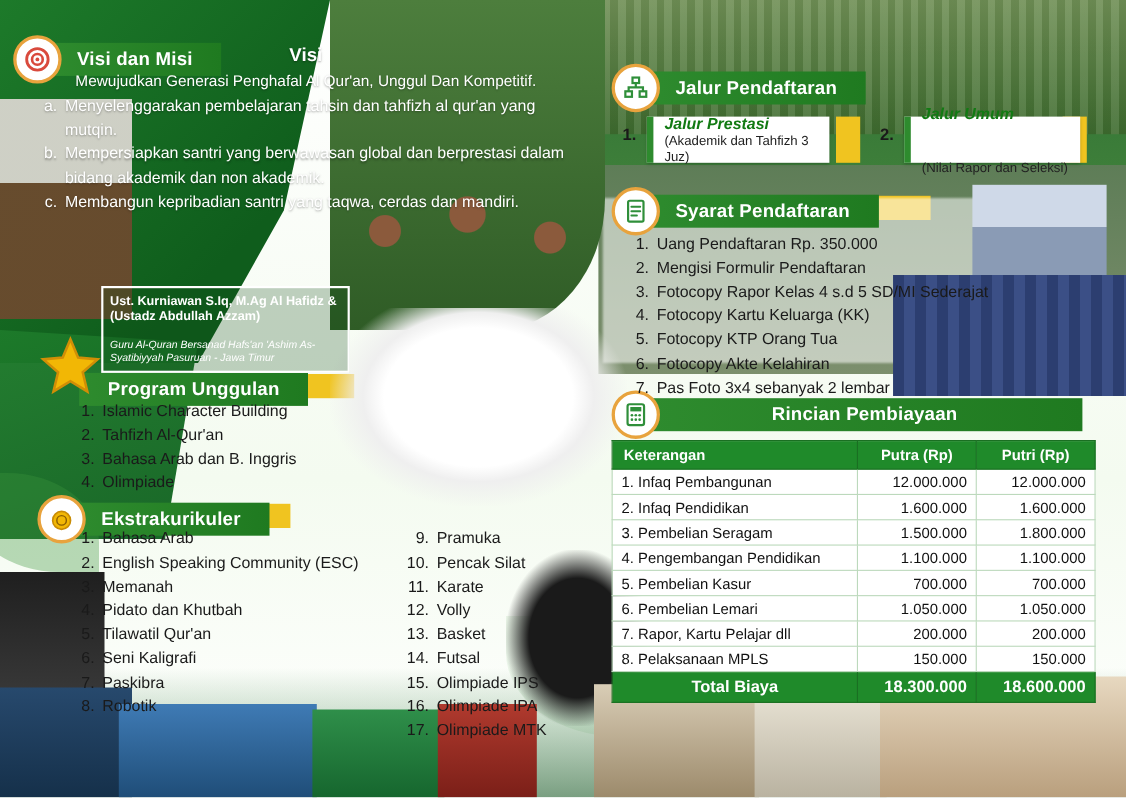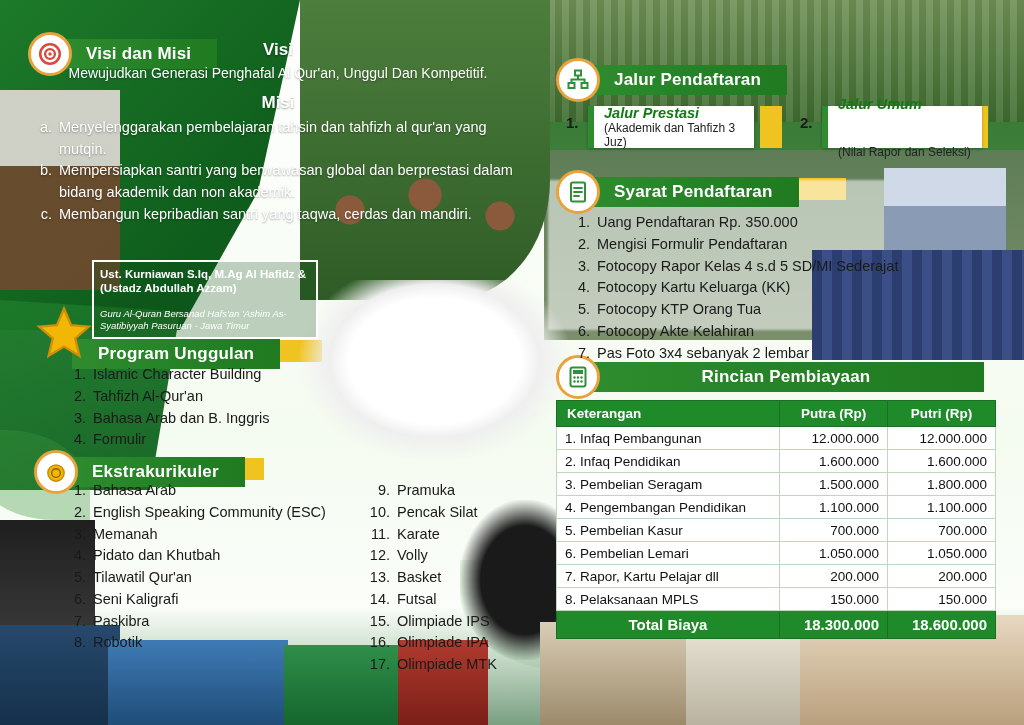--- a/index.html
+++ b/index.html
@@ -229,35 +229,34 @@
   <div class="photo ph-bottom-5" style="left:686px;top:618px;width:120px;height:107px;">
       <div class="ph-inner"></div>
     </div>
   <div class="photo ph-bottom-6" style="left:800px;top:615px;width:224px;height:110px;">
       <div class="ph-inner"></div>
     </div>
   <div class="photo ph-paskibra" style="left:0;top:90px;width:120px;height:200px;opacity:.95;">
       <div class="ph-inner"></div>
     </div>
 
-  <div class="ribbon" style="left:28px;top:32px;">
+  <div class="ribbon" style="left:12px;top:32px;">
     <div class="badge">
       <svg width="26" height="26" viewBox="0 0 24 24" aria-hidden="true">
         <circle cx="12" cy="12" r="9" fill="none" stroke="#d94a3d" stroke-width="2.4"></circle>
         <circle cx="12" cy="12" r="4.5" fill="none" stroke="#d94a3d" stroke-width="2.2"></circle>
         <circle cx="12" cy="12" r="1.6" fill="#d94a3d"></circle>
       </svg>
     </div>
     <div class="bar bar-green">Visi dan Misi</div>
   </div>
 
   <div id="visi-misi">
     <div class="title-c shade">Visi</div>
     <div class="visi-text shade">Mewujudkan Generasi Penghafal Al Qur'an, Unggul Dan Kompetitif.</div>
-    <div class="title-c shade">Misi</div>
     <div class="misi-list">
       <div class="nrow shade" style="color:#fff;">
         <span class="num">a.</span>
         <span>Menyelenggarakan pembelajaran tahsin dan tahfizh al qur'an yang mutqin.</span>
       </div>
       <div class="nrow shade" style="color:#fff;">
         <span class="num">b.</span>
         <span>Mempersiapkan santri yang berwawasan global dan berprestasi dalam bidang akademik dan non akademik.</span>
       </div>
       <div class="nrow shade" style="color:#fff;">
@@ -291,21 +290,21 @@
     <div class="nrow">
       <span class="num">2.</span>
       <span>Tahfizh Al-Qur'an</span>
     </div>
     <div class="nrow">
       <span class="num">3.</span>
       <span>Bahasa Arab dan B. Inggris</span>
     </div>
     <div class="nrow">
       <span class="num">4.</span>
-      <span>Formulir</span>
+      <span>Olimpiade</span>
     </div>
   </div>
 
   <div class="bar-yellowtail" style="left:200px;top:458px;"></div>
   <div class="ribbon" style="left:34px;top:450px;">
     <div class="badge">
       <svg width="26" height="26" viewBox="0 0 24 24" aria-hidden="true">
         <circle cx="12" cy="13" r="7.5" fill="#f2b705" stroke="#c98c05" stroke-width="1.4"></circle>
         <circle cx="12" cy="13" r="4" fill="none" stroke="#8a5d02" stroke-width="1.2"></circle>
       </svg>

